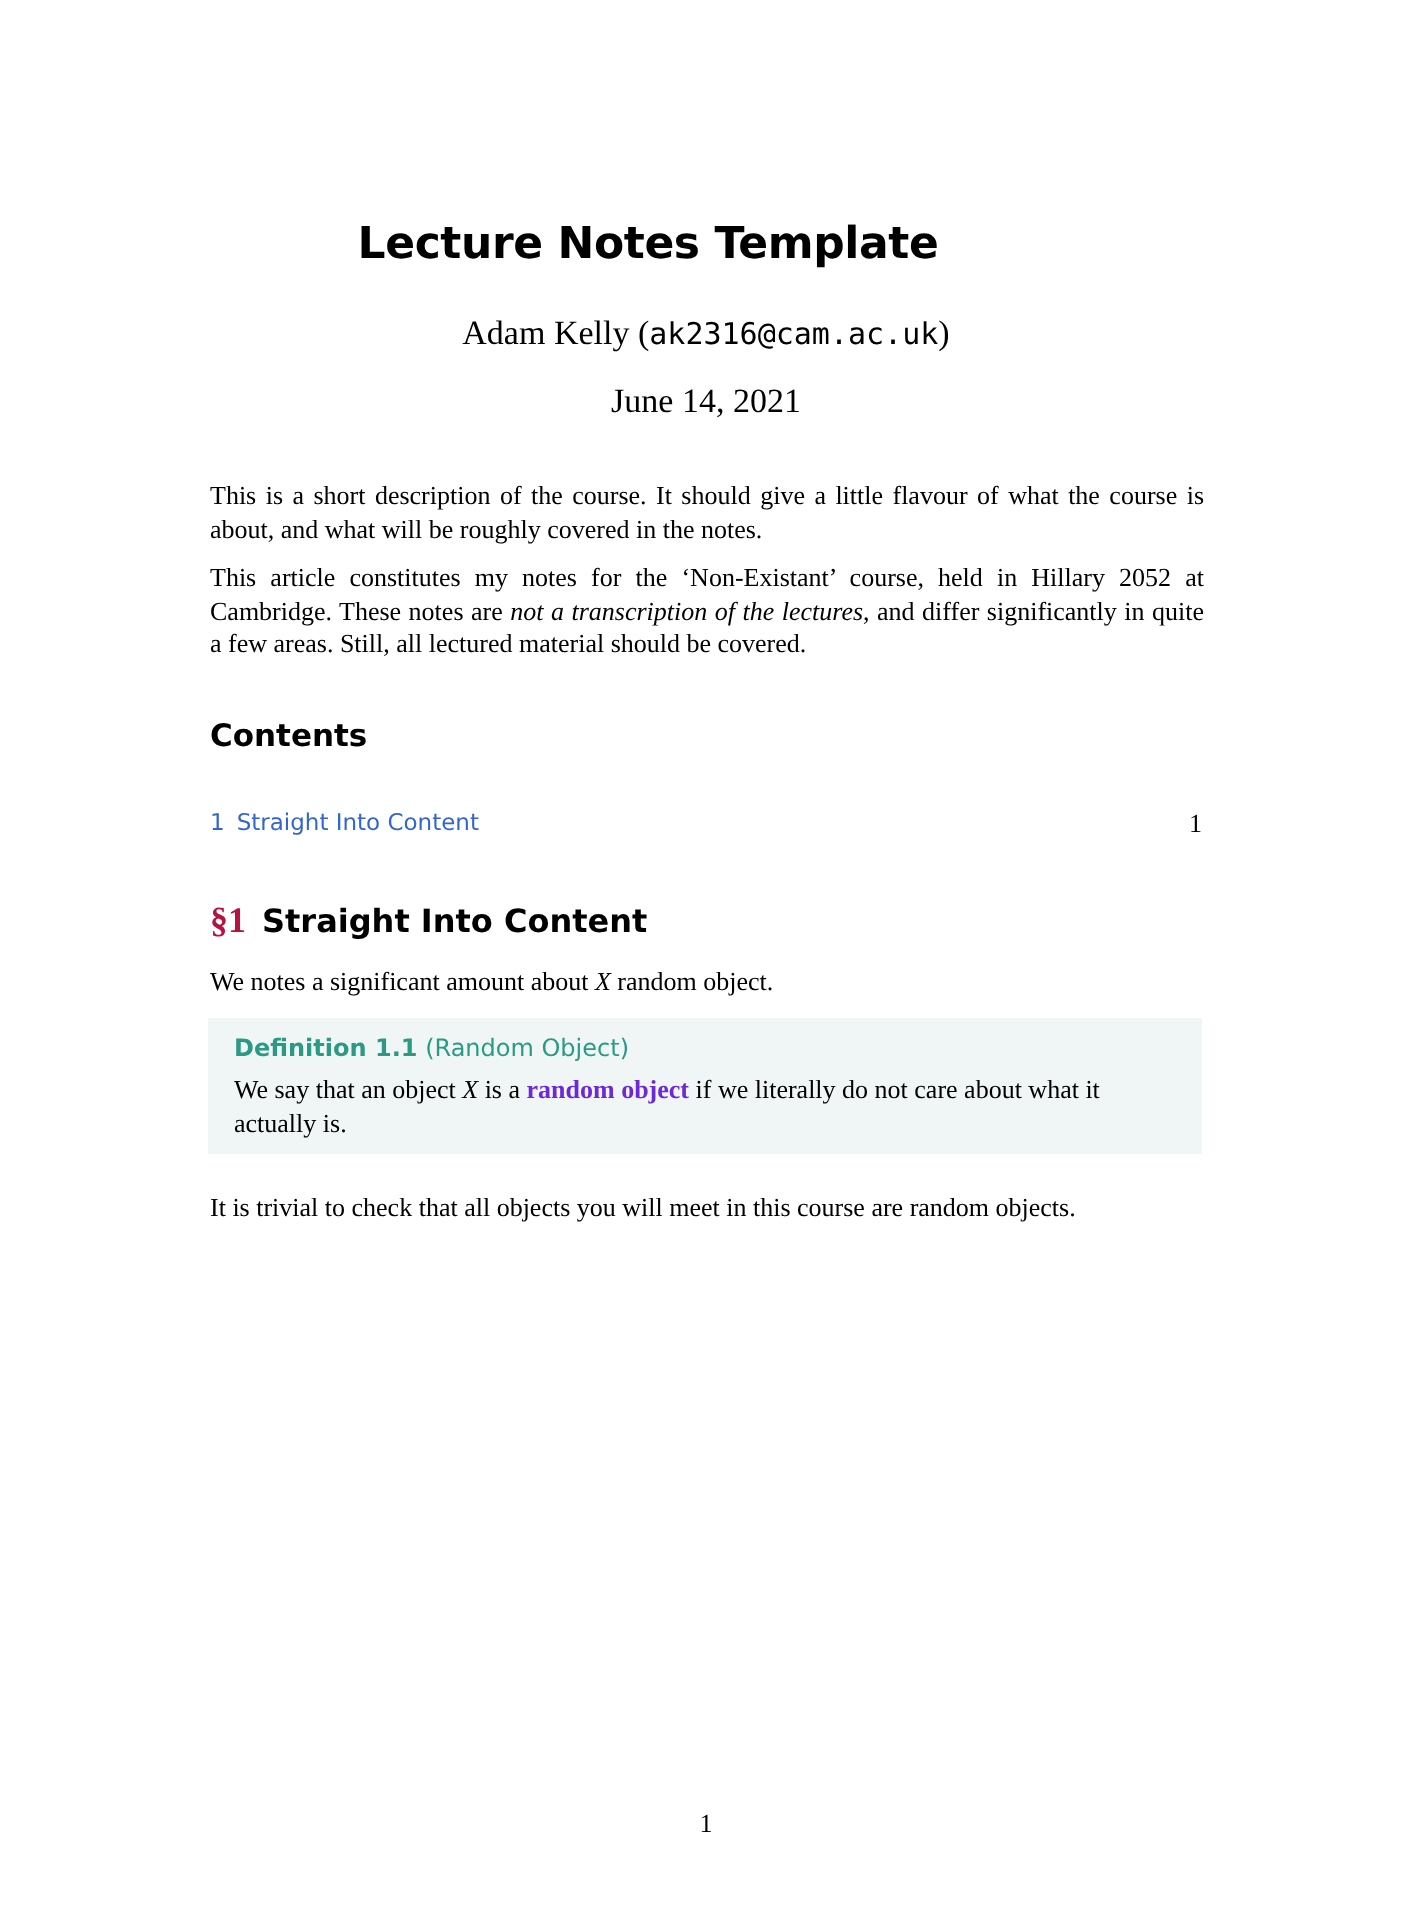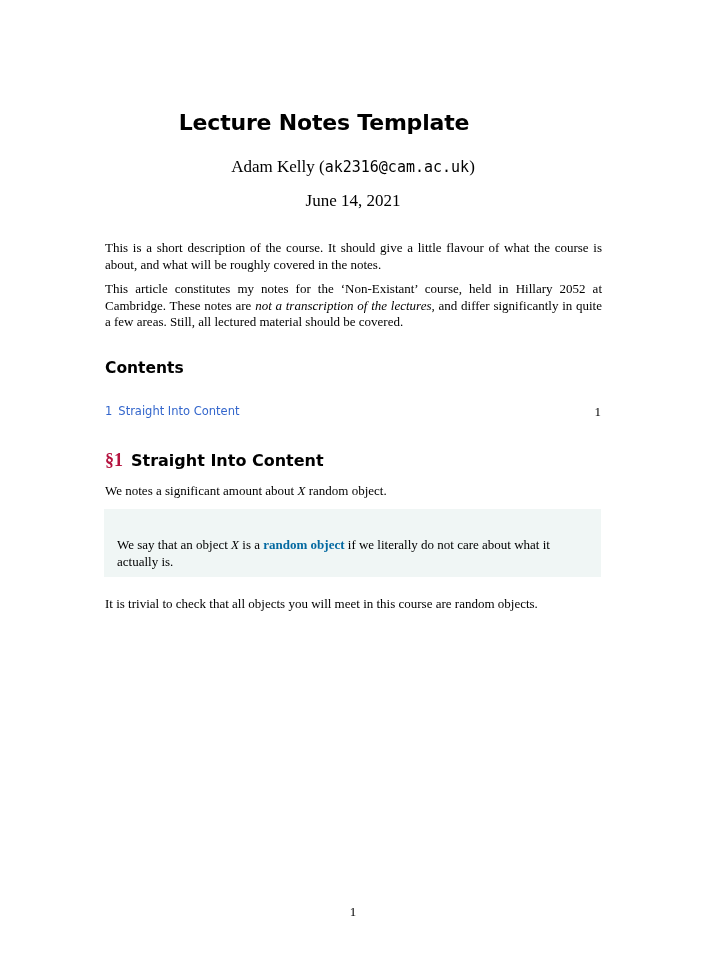--- a/index.html
+++ b/index.html
@@ -33,21 +33,21 @@
                font-family: "DejaVu Sans", "Liberation Sans", sans-serif; font-weight: bold; font-size: 16px; }
   .section-h .secnum { color: #b5123f; font-family: "Liberation Serif", "DejaVu Serif", serif; font-size: 18px; margin-right: 8px; }
   .p3 { top: 483px; }
 
   .defbox { position: absolute; top: 509px; left: 104px; width: 497px; height: 68px; background: #f0f6f5; }
   .def-head { position: absolute; top: 8px; left: 13px;
               font-family: "DejaVu Sans", "Liberation Sans", sans-serif; font-size: 12px; color: #2a9a85; }
   .def-head .label { font-weight: bold; }
   .def-body { position: absolute; top: 28px; left: 13px; width: 474px;
               font-family: "Liberation Serif", "DejaVu Serif", serif; font-size: 13px; line-height: 16.5px; }
-  .def-body .term { color: #0369a1; font-weight: bold; text-align: center; }
+  .def-body .term { color: #6d28d9; font-weight: bold; text-align: center; }
   .mathvar { font-style: italic; }
 
   .p4 { top: 596px; }
 
   .pagenum { position: absolute; top: 904px; left: 0; width: 706px; text-align: center;
              font-family: "Liberation Serif", "DejaVu Serif", serif; font-size: 13px; }
 </style>
 </head>
 <body>
 
@@ -75,19 +75,23 @@
     <span class="toc-page">1</span>
   </div>
 
   <div class="section-h">
     <span class="secnum">§1</span><span>Straight Into Content</span>
   </div>
 
   <div class="para p3"><span>We notes a significant amount about </span><span class="mathvar">X</span><span> random object.</span></div>
 
   <div class="defbox">
+    <div class="def-head">
+      <span class="label">Definition 1.1</span>
+      <span>(Random Object)</span>
+    </div>
     <div class="def-body"><span>We say that an object </span><span class="mathvar">X</span><span> is a </span><span class="term">random object</span><span> if we literally do not care about what it actually is.</span></div>
   </div>
 
   <div class="para p4">It is trivial to check that all objects you will meet in this course are random objects.</div>
 
   <div class="pagenum">1</div>
 </div>
 
 </body></html>

